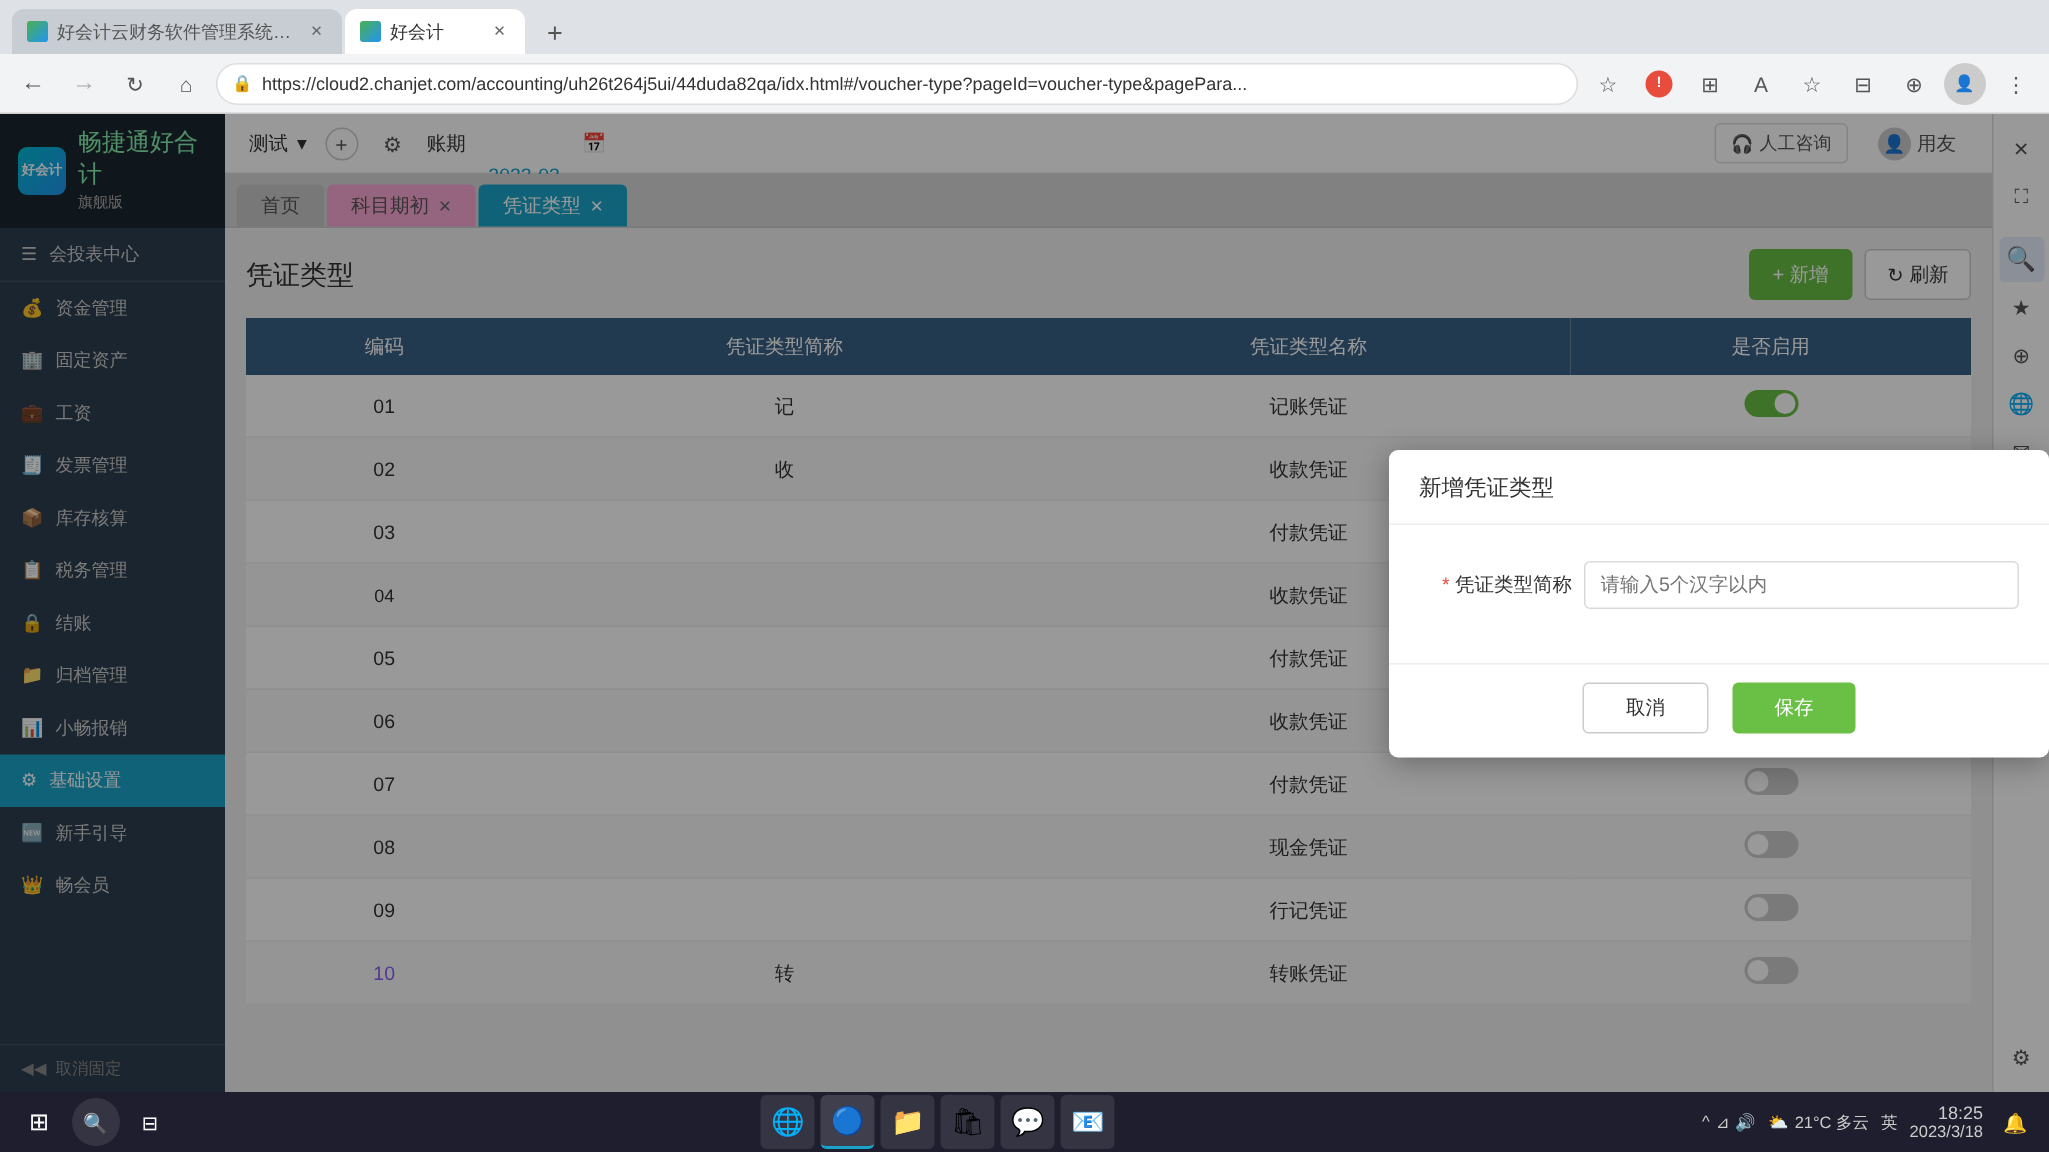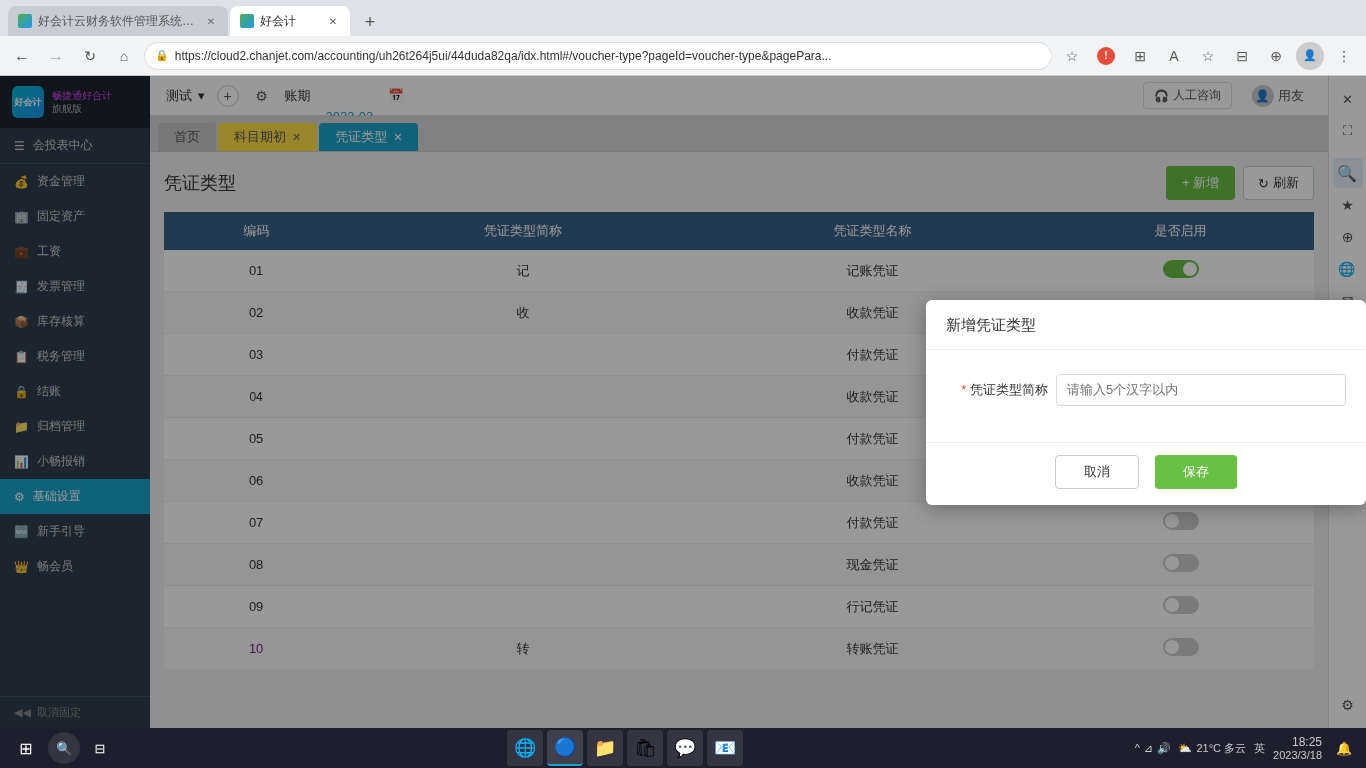--- a/index.html
+++ b/index.html
@@ -46,21 +46,21 @@
     <div style="width:28px;height:28px;border-radius:50%;display:flex;align-items:center;justify-content:center;color:#555;font-size:14px;cursor:pointer;">⋮</div>
   </div>
 </div>
 
 <div style="display:flex;width:100%;height:652px;position:relative;">
 
   <div style="width:150px;background:#2c3e50;color:#fff;display:flex;flex-direction:column;flex-shrink:0;overflow-y:auto;">
     <div style="padding:10px 12px;background:#1a252f;display:flex;align-items:center;gap:8px;">
       <div style="width:32px;height:32px;background:linear-gradient(135deg,#00bcd4,#2196F3);border-radius:6px;display:flex;align-items:center;justify-content:center;color:#fff;font-size:9px;font-weight:bold;flex-shrink:0;">好会计</div>
       <div>
-        <div style="font-size:10px;color:#d946ef;line-height:1.3;">畅捷通好合计</div>
+        <div style="font-size:16px;color:#86efac;line-height:1.3;">畅捷通好合计</div>
         <div style="font-size:10px;color:#aaa;">旗舰版</div>
       </div>
     </div>
     <div style="display:flex;align-items:center;gap:8px;padding:9px 14px;cursor:pointer;color:#ccc;font-size:12px;border-bottom:1px solid #3d5166;">
       <span>☰</span>
       <span>会投表中心</span>
     </div>
     <div style="display:flex;align-items:center;gap:8px;padding:9px 14px;cursor:pointer;color:#ccc;font-size:12px;">
       <span>💰</span>
       <span>资金管理</span>
@@ -138,21 +138,21 @@
       <div style="display:flex;align-items:center;gap:4px;color:#555;cursor:pointer;padding:4px 8px;">
         <span style="width:22px;height:22px;border-radius:50%;background:#ccc;display:flex;align-items:center;justify-content:center;font-size:12px;">👤</span>
         <span>用友</span>
       </div>
     </div>
 
     <div style="height:36px;background:#d8d8d8;display:flex;align-items:flex-end;padding:0 8px;gap:2px;border-bottom:1px solid #ccc;">
       <div style="height:28px;padding:0 16px;display:flex;align-items:center;gap:6px;font-size:13px;color:#555;border-radius:4px 4px 0 0;cursor:pointer;background:#c8c8c8;">
         <span>首页</span>
       </div>
-      <div style="height:28px;padding:0 16px;display:flex;align-items:center;gap:6px;font-size:13px;color:#555;border-radius:4px 4px 0 0;cursor:pointer;background:#fde047;">
+      <div style="height:28px;padding:0 16px;display:flex;align-items:center;gap:6px;font-size:13px;color:#555;border-radius:4px 4px 0 0;cursor:pointer;background:#f9a8d4;">
         <span>科目期初</span>
         <span style="font-size:11px;color:#666;">✕</span>
       </div>
       <div style="height:28px;padding:0 16px;display:flex;align-items:center;gap:6px;font-size:13px;color:#fff;border-radius:4px 4px 0 0;cursor:pointer;background:#1aa3c9;">
         <span>凭证类型</span>
         <span style="font-size:11px;color:#fff;">✕</span>
       </div>
     </div>
 
     <div style="flex:1;background:#f0f0f0;overflow-y:auto;padding:14px;">
@@ -225,21 +225,21 @@
               <td style="padding: 10px 16px; text-align: center; font-size: 13px; color: rgb(51, 51, 51);">现金凭证</td>
               <td style="padding: 10px 16px; text-align: center;"><div style="width: 36px; height: 18px; border-radius: 9px; position: relative; cursor: pointer; display: inline-block; background: rgb(204, 204, 204);"><div style="width: 14px; height: 14px; background: rgb(255, 255, 255); border-radius: 50%; position: absolute; top: 2px; left: 2px;"></div></div></td>
             </tr>
             <tr style="border-bottom: 1px solid rgb(238, 238, 238);">
               <td style="padding: 10px 16px; text-align: center; font-size: 13px; color: rgb(51, 51, 51);">09</td>
               <td style="padding: 10px 16px; text-align: center; font-size: 13px; color: rgb(51, 51, 51);"></td>
               <td style="padding: 10px 16px; text-align: center; font-size: 13px; color: rgb(51, 51, 51);">行记凭证</td>
               <td style="padding: 10px 16px; text-align: center;"><div style="width: 36px; height: 18px; border-radius: 9px; position: relative; cursor: pointer; display: inline-block; background: rgb(204, 204, 204);"><div style="width: 14px; height: 14px; background: rgb(255, 255, 255); border-radius: 50%; position: absolute; top: 2px; left: 2px;"></div></div></td>
             </tr>
             <tr style="border-bottom: 1px solid rgb(238, 238, 238); background: rgb(249, 249, 249);">
-              <td style="padding: 10px 16px; text-align: center; font-size: 13px; color: #701a75;">10</td>
+              <td style="padding: 10px 16px; text-align: center; font-size: 13px; color: #8b5cf6;">10</td>
               <td style="padding: 10px 16px; text-align: center; font-size: 13px; color: rgb(51, 51, 51);">转</td>
               <td style="padding: 10px 16px; text-align: center; font-size: 13px; color: rgb(51, 51, 51);">转账凭证</td>
               <td style="padding: 10px 16px; text-align: center;"><div style="width: 36px; height: 18px; border-radius: 9px; position: relative; cursor: pointer; display: inline-block; background: rgb(204, 204, 204);"><div style="width: 14px; height: 14px; background: rgb(255, 255, 255); border-radius: 50%; position: absolute; top: 2px; left: 2px;"></div></div></td>
             </tr>
           </tbody>
       </table>
     </div>
   </div>
 
   <div style="width:38px;background:#fff;border-left:1px solid #ddd;display:flex;flex-direction:column;align-items:center;padding:8px 0;gap:2px;">

